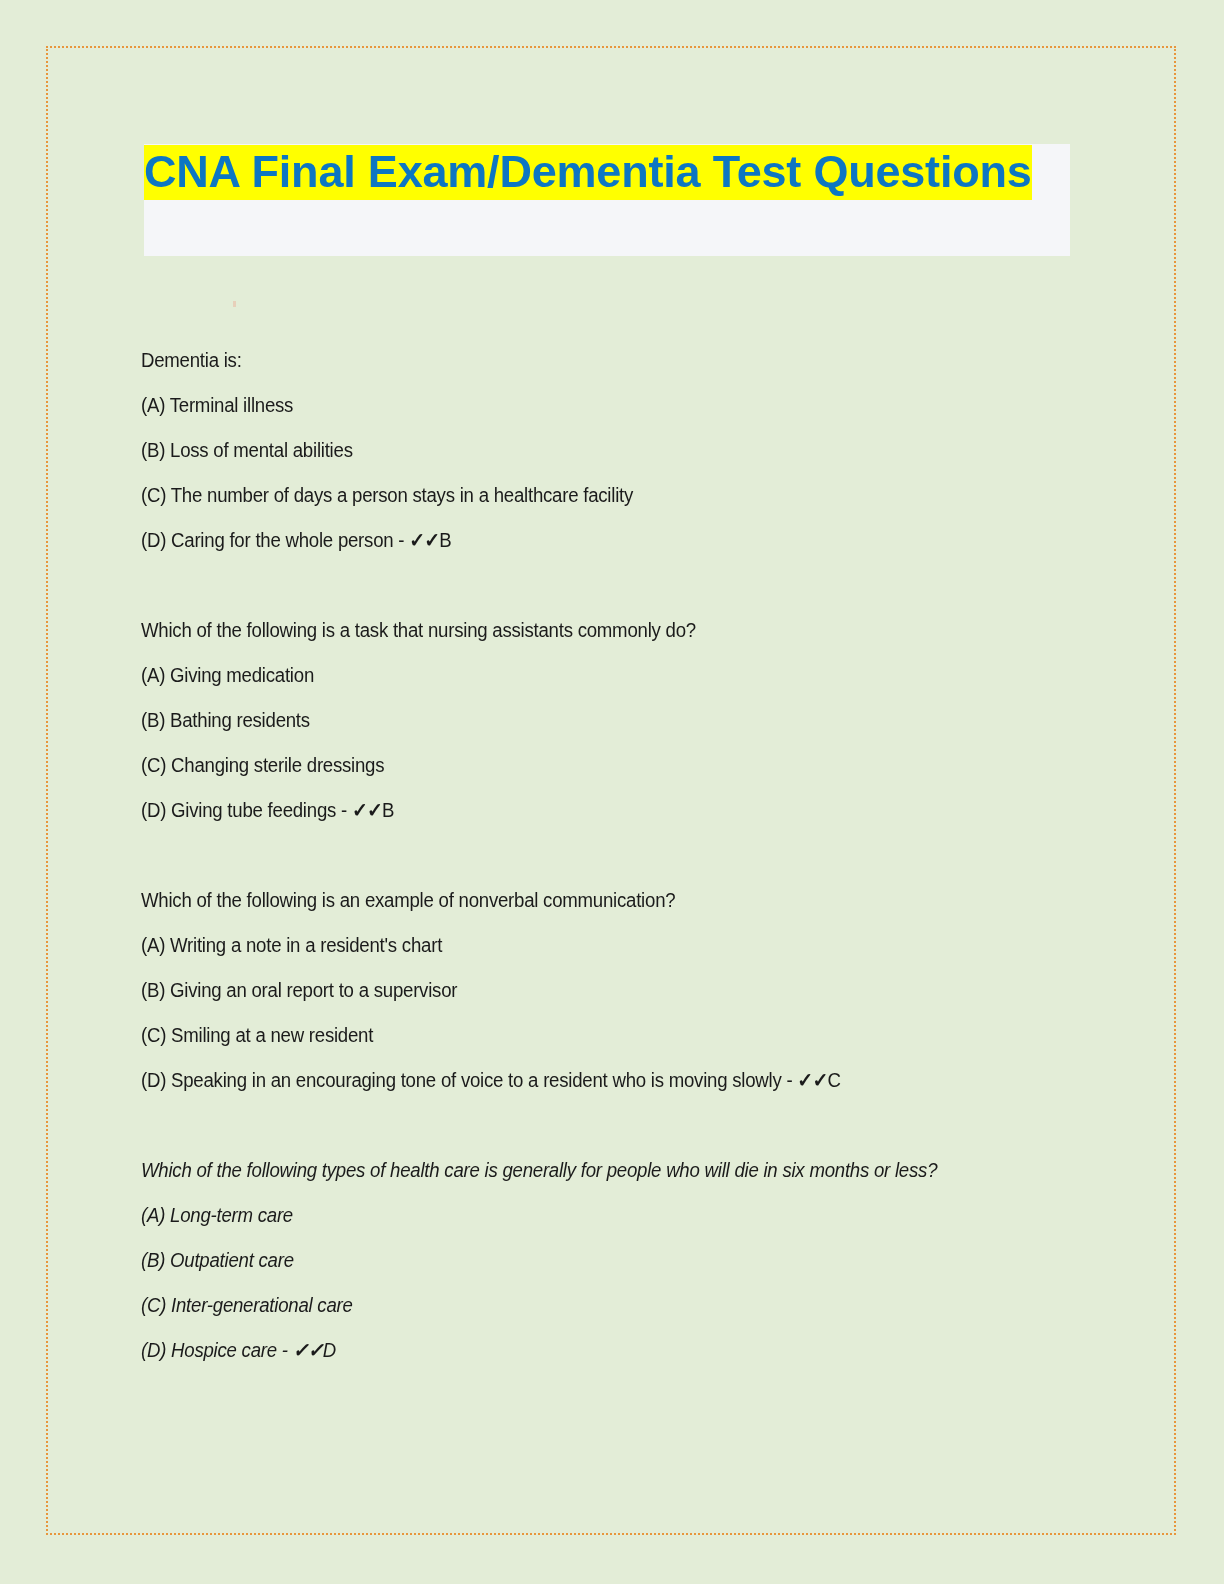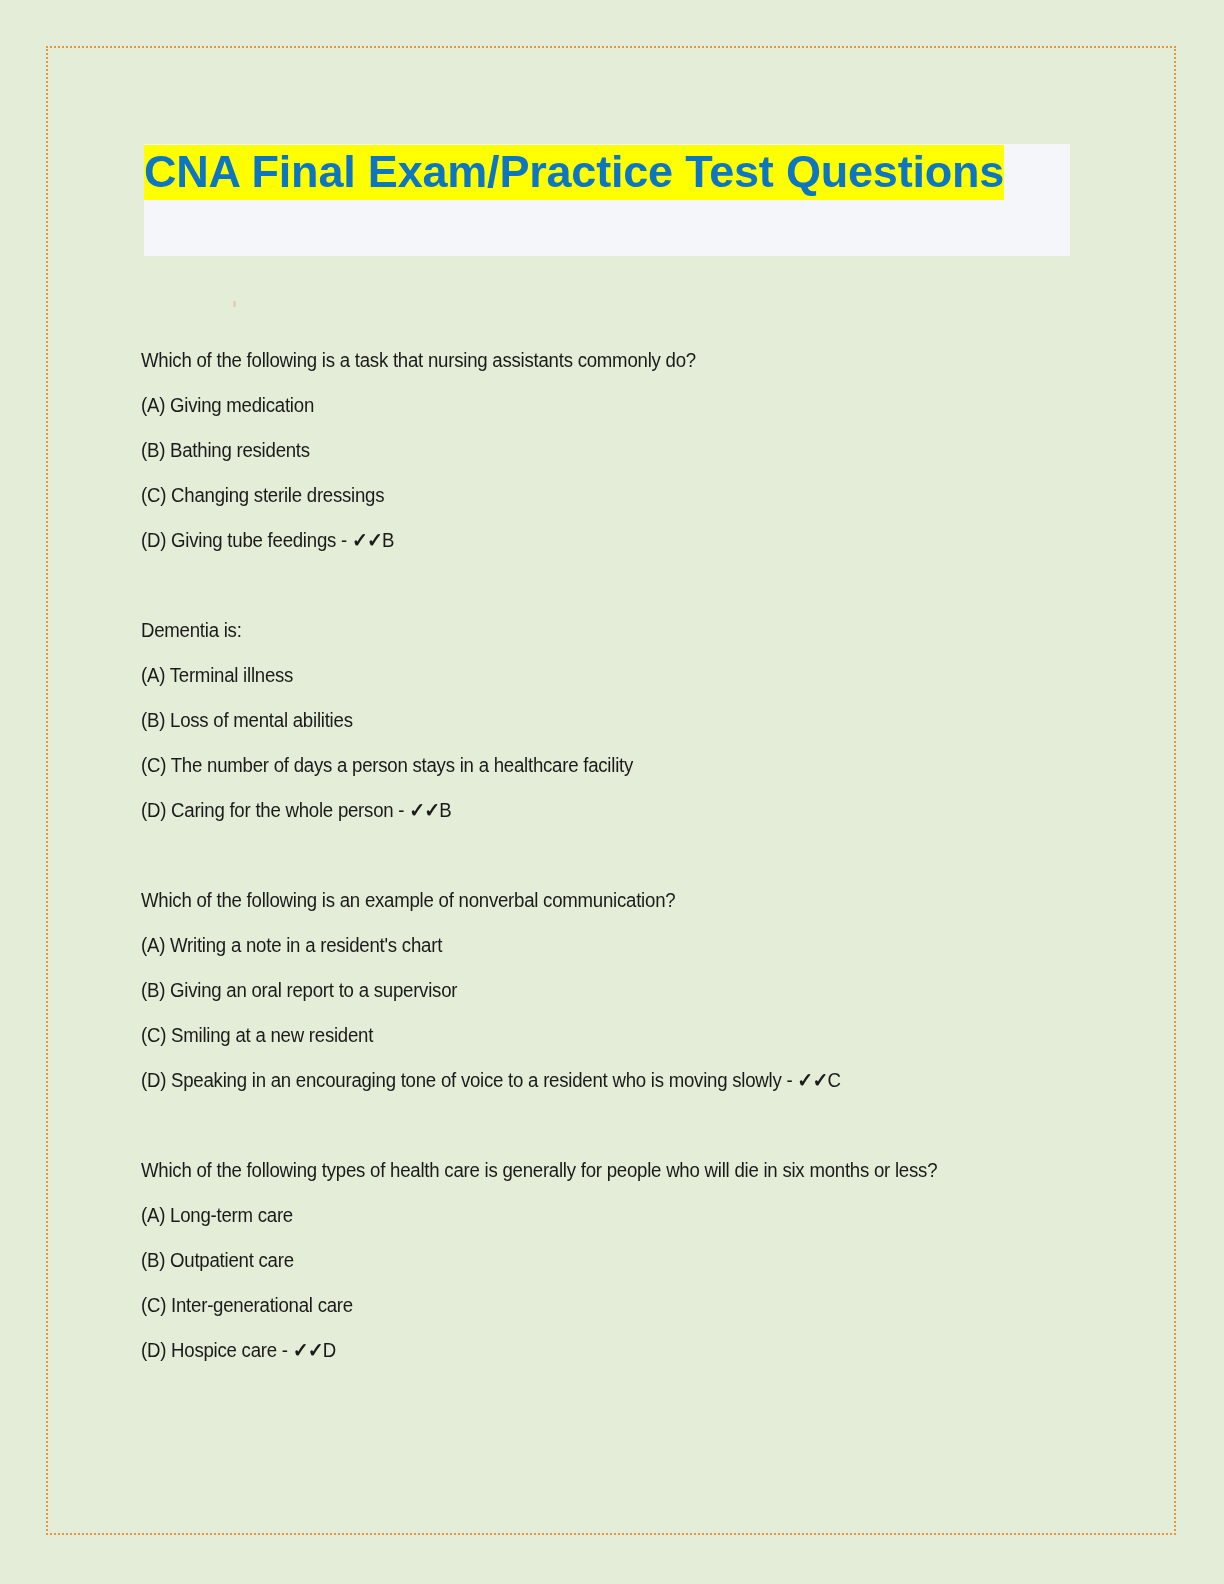--- a/index.html
+++ b/index.html
@@ -86,20 +86,21 @@
     left: 141px;
     top: 338px;
     width: 990px;
   }
 
   .qblock {
     margin: 0 0 45px 0;
   }
   .qblock:last-child {
     margin-bottom: 0;
+    font-style: italic;
   }
 
   .line {
     font-family: "Liberation Sans", sans-serif;
     font-size: 19.5px;
     line-height: 45px;
     color: #1b1b1b;
     white-space: nowrap;
     letter-spacing: -0.25px;
     transform: scaleX(0.955);
@@ -118,41 +119,41 @@
 </style>
 </head>
 <body>
 
 <div id="page">
 
   <div id="page-border"></div>
 
   <div id="title-block">
     <div id="title-backplate"></div>
-    <h1 id="title-text"><span class="hl">CNA Final Exam/Practice Test Questions</span><br></h1>
+    <h1 id="title-text"><span class="hl">CNA Final Exam/Dementia Test Questions</span><br></h1>
   </div>
 
   <div id="speck"></div>
 
   <div id="content">
 
     <div class="qblock">
+      <div class="line stem">Dementia is:</div>
+      <div class="line">(A) Terminal illness</div>
+      <div class="line">(B) Loss of mental abilities</div>
+      <div class="line">(C) The number of days a person stays in a healthcare facility</div>
+      <div class="line"><span>(D) Caring for the whole person - </span><span class="answer-mark">✓✓</span><span>B</span></div>
+    </div>
+
+    <div class="qblock">
       <div class="line stem">Which of the following is a task that nursing assistants commonly do?</div>
       <div class="line">(A) Giving medication</div>
       <div class="line">(B) Bathing residents</div>
       <div class="line">(C) Changing sterile dressings</div>
       <div class="line"><span>(D) Giving tube feedings - </span><span class="answer-mark">✓✓</span><span>B</span></div>
-    </div>
-
-    <div class="qblock">
-      <div class="line stem">Dementia is:</div>
-      <div class="line">(A) Terminal illness</div>
-      <div class="line">(B) Loss of mental abilities</div>
-      <div class="line">(C) The number of days a person stays in a healthcare facility</div>
-      <div class="line"><span>(D) Caring for the whole person - </span><span class="answer-mark">✓✓</span><span>B</span></div>
     </div>
 
     <div class="qblock">
       <div class="line stem">Which of the following is an example of nonverbal communication?</div>
       <div class="line">(A) Writing a note in a resident's chart</div>
       <div class="line">(B) Giving an oral report to a supervisor</div>
       <div class="line">(C) Smiling at a new resident</div>
       <div class="line"><span>(D) Speaking in an encouraging tone of voice to a resident who is moving slowly - </span><span class="answer-mark">✓✓</span><span>C</span></div>
     </div>
 

